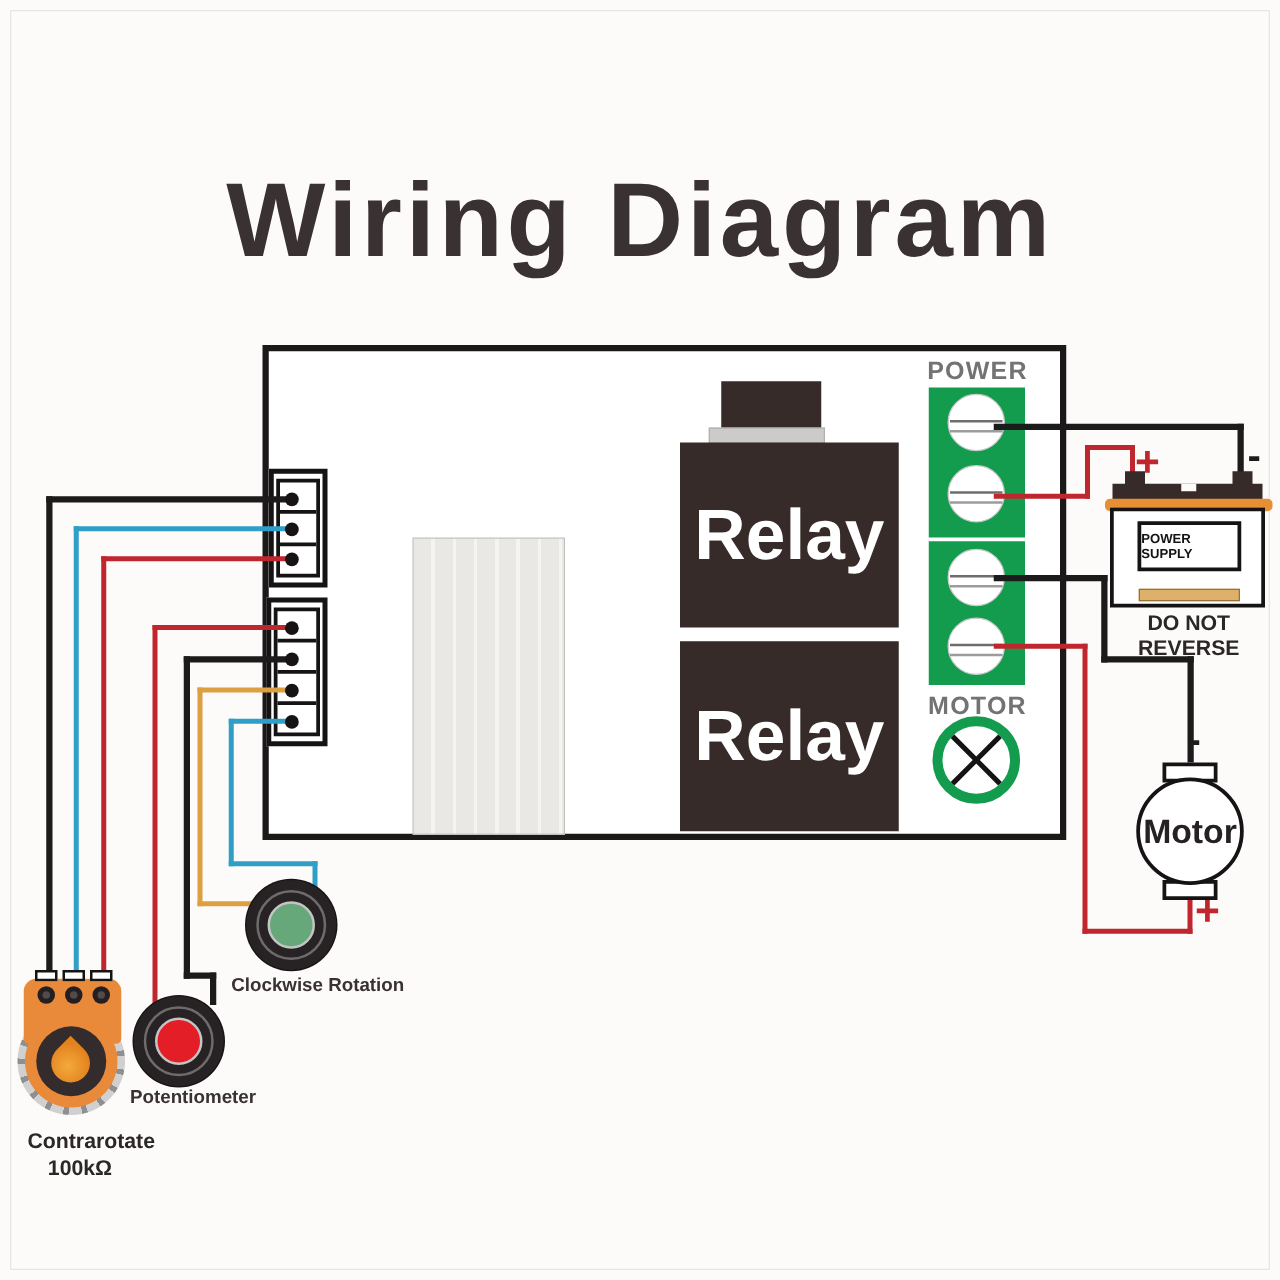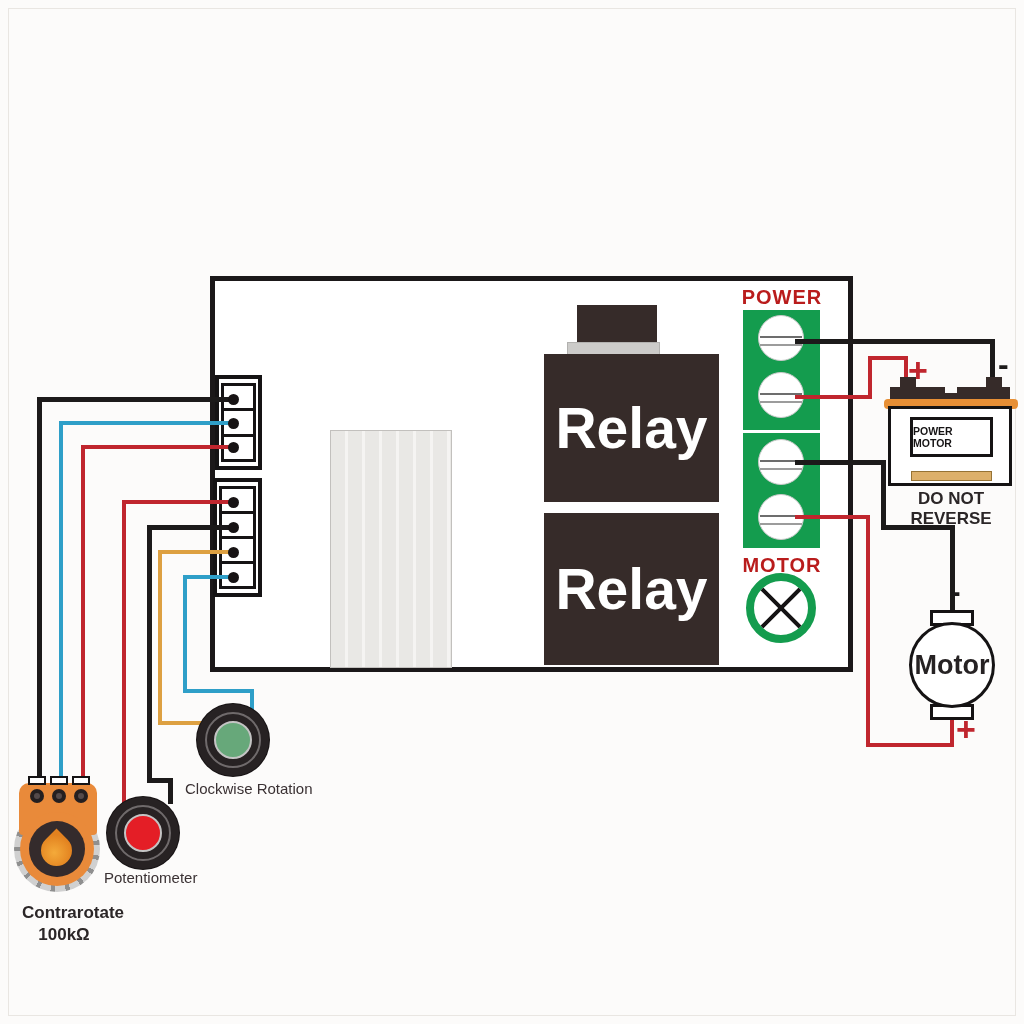--- a/index.html
+++ b/index.html
@@ -28,21 +28,21 @@
   .relay-strip{position:absolute;left:567px;top:342px;width:93px;height:13px;background:#cccbc9;border:1px solid #b2b1af;box-sizing:border-box;z-index:2;}
   
   .tblock{position:absolute;left:743px;width:77px;background:var(--terminal_green);z-index:2;}
   .tblock.power{top:310px;height:120px;}
   .tblock.motor{top:433px;height:115px;}
   .screw{position:absolute;left:758px;width:46px;height:46px;border-radius:50%;
     background:#ffffff;border:1px solid #c9c9c9;box-sizing:border-box;z-index:2;}
   .screw .slot{position:absolute;left:1px;right:1px;top:45%;height:6px;
     border-top:2px solid #6d6d6d;border-bottom:2px solid #9c9c9c;}
   .blk-label{position:absolute;left:738px;width:88px;text-align:center;
-    font-size:20px;font-weight:bold;color:#b91c1c;letter-spacing:1px;z-index:2;}
+    font-size:20px;font-weight:bold;color:#737373;letter-spacing:1px;z-index:2;}
   
   .motor-sym{position:absolute;left:746px;top:573px;width:70px;height:70px;border-radius:50%;
     border:8px solid var(--terminal_green);background:#fff;box-sizing:border-box;overflow:hidden;z-index:2;}
   .motor-sym .x1,.motor-sym .x2{position:absolute;width:62px;height:4px;background:#151314;left:-4px;top:25px;border-radius:2px;}
   .motor-sym .x1{transform:rotate(45deg);}
   .motor-sym .x2{transform:rotate(-45deg);}
   
   .conn-outer{position:absolute;border:4px solid #151314;background:#fff;box-sizing:border-box;z-index:2;}
   .conn-inner{position:absolute;left:2px;top:4px;right:2px;bottom:4px;border:3px solid #151314;display:flex;flex-direction:column;}
   .conn-cell{flex:1;border-bottom:3px solid #151314;}
@@ -70,21 +70,21 @@
   .motor-tab{position:absolute;left:930px;width:44px;height:16px;background:#fff;border:3px solid #151314;box-sizing:border-box;z-index:4;}
   .motor-body{position:absolute;left:909px;top:622px;width:86px;height:86px;border-radius:50%;
     background:#fff;border:3px solid #151314;box-sizing:border-box;z-index:5;
     display:flex;align-items:center;justify-content:center;font-size:27px;font-weight:bold;color:#262223;}
   
   .btn-outer{position:absolute;width:72px;height:72px;border-radius:50%;background:#272223;z-index:5;
     display:flex;align-items:center;justify-content:center;box-shadow:0 0 0 1px #171314;}
   .btn-ring{width:52px;height:52px;border-radius:50%;border:2px solid #6f6a6b;
     display:flex;align-items:center;justify-content:center;}
   .btn-core{width:38px;height:38px;border-radius:50%;border:2px solid #c4c4c4;box-sizing:border-box;}
-  .btn-label{position:absolute;font-size:15px;font-weight:normal;color:var(--text_dark);z-index:6;white-space:nowrap;}
+  .btn-label{position:absolute;font-size:15px;font-weight:bold;color:var(--text_dark);z-index:6;white-space:nowrap;}
   
   .pot-ring{position:absolute;left:14px;top:806px;width:86px;height:86px;border-radius:50%;z-index:5;
     background:repeating-conic-gradient(#d0d0d0 0deg 15deg,#8f8f8f 15deg 21deg);}
   .pot-body{position:absolute;left:19px;top:783px;width:78px;height:52px;background:var(--pot_orange);
     border-radius:10px 10px 4px 4px;z-index:5;}
   .pot-circle{position:absolute;left:20px;top:812px;width:74px;height:74px;border-radius:50%;background:var(--pot_orange);z-index:5;}
   .pot-knob{position:absolute;left:29px;top:821px;width:56px;height:56px;border-radius:50%;background:#342b2c;z-index:5;}
   .pot-drop{position:absolute;left:41px;top:835px;width:31px;height:31px;z-index:5;
     transform:rotate(45deg);border-radius:0 50% 50% 50%;
     background:radial-gradient(circle at 50% 60%, #f4aa3a 0%, #e2811f 75%);}
@@ -92,20 +92,21 @@
   .pot-pin{position:absolute;top:789px;width:14px;height:14px;border-radius:50%;background:#241f20;z-index:6;
     display:flex;align-items:center;justify-content:center;}
   .pot-pin::after{content:"";width:6px;height:6px;border-radius:50%;background:#544a4a;}
   .pot-label{position:absolute;text-align:center;font-weight:bold;color:#2b2627;z-index:6;}
 </style>
 </head>
 <body>
 
 <div class="canvas">
 
+  <div class="title">Wiring Diagram</div>
 
   <div class="board"></div>
   <div class="heatsink"></div>
 
   <div class="relay-cap"></div>
   <div class="relay-strip"></div>
   <div class="relay relay1">
     <span>Relay</span>
   </div>
   <div class="relay relay2">
@@ -194,21 +195,21 @@
   <div class="pin-dot" style="left:228px;top:547px;"></div>
   <div class="pin-dot" style="left:228px;top:572px;"></div>
 
   <div class="ps-post" style="left:900px;top:377px;"></div>
   <div class="ps-post" style="left:986px;top:377px;"></div>
   <div class="ps-top"></div>
   <div class="ps-notch"></div>
   <div class="ps-band"></div>
   <div class="ps-body"></div>
   <div class="ps-label-box">
-    <span>POWER MOTOR</span>
+    <span>POWER SUPPLY</span>
   </div>
   <div class="ps-strip"></div>
   <div class="ps-warning">DO NOT REVERSE</div>
   <div class="sign" style="left:908px;top:353px;font-size:34px;color:var(--wire_red);">+</div>
   <div class="sign" style="left:998px;top:348px;font-size:32px;color:#1c1a1a;">-</div>
 
   <div class="motor-tab" style="top:610px;"></div>
   <div class="motor-tab" style="top:704px;"></div>
   <div class="motor-body">
     <span>Motor</span>

